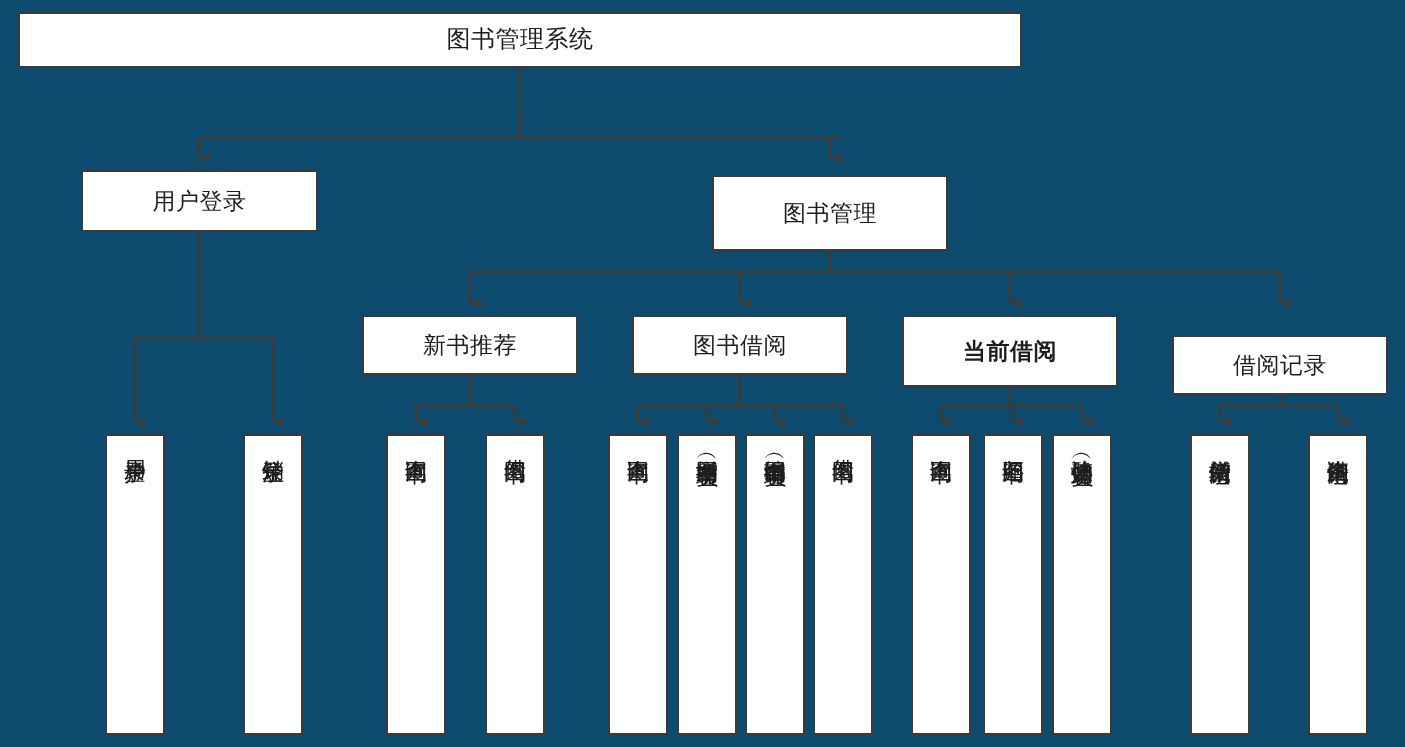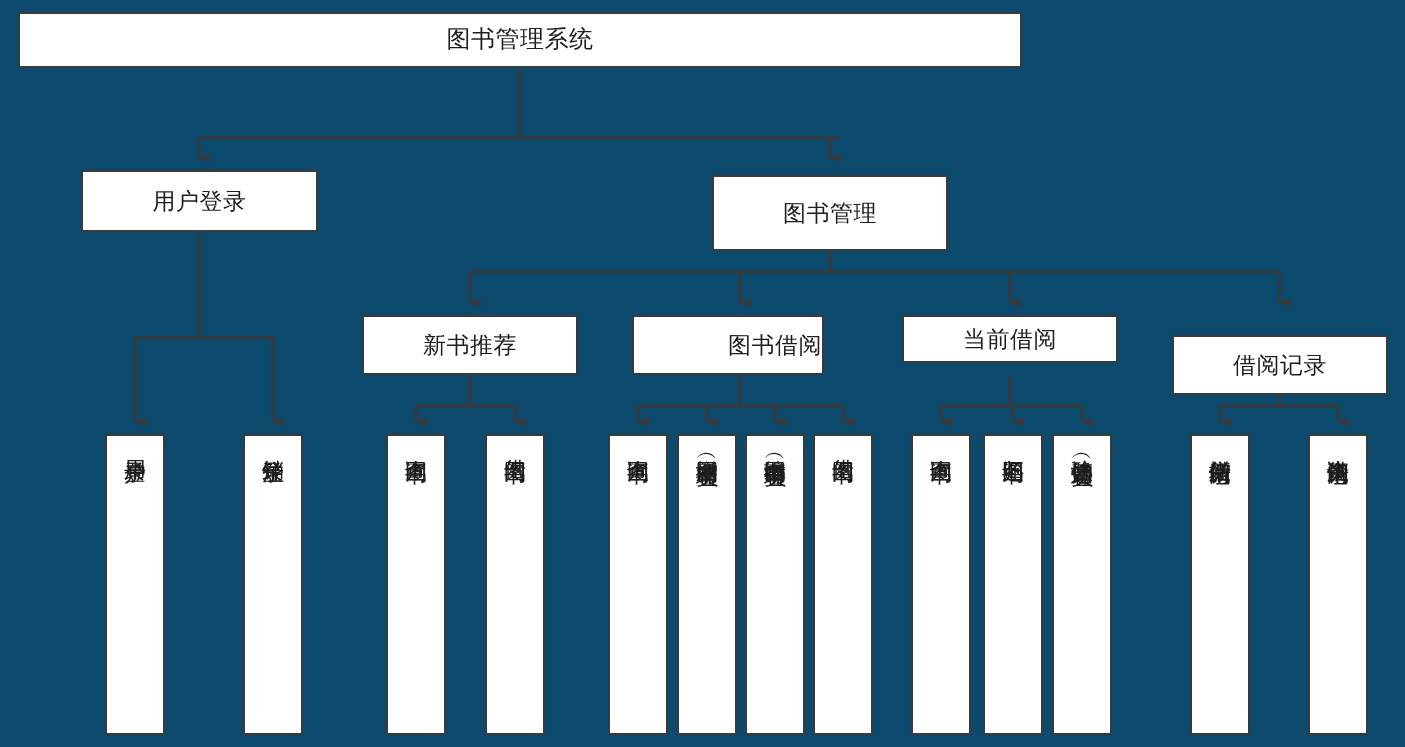--- a/index.html
+++ b/index.html
@@ -133,24 +133,24 @@
   <div class="node h" style="left:81px; top:170px; width:237px; height:62px;">
     <span class="label">用户登录</span>
   </div>
   <div class="node h" style="left:712px; top:175px; width:236px; height:76px;">
     <span class="label">图书管理</span>
   </div>
 
   <div class="node h" style="left:362px; top:315px; width:216px; height:60px;">
     <span class="label">新书推荐</span>
   </div>
-  <div class="node h" style="left:632px; top:315px; width:192px; height:60px;justify-content:flex-end;">
+  <div class="node h" style="left:632px; top:315px; width:216px; height:60px;">
     <span class="label">图书借阅</span>
   </div>
-  <div class="node h" style="left:902px; top:315px; width:216px; height:48px;">
+  <div class="node h" style="left:902px; top:315px; width:216px; height:72px;font-weight:bold;">
     <span class="label">当前借阅</span>
   </div>
   <div class="node h" style="left:1172px; top:315px; width:216px; height:60px;margin-top:20px;">
     <span class="label">借阅记录</span>
   </div>
 
   <div class="node v" style="left:105px; top:434px; width:60px; height:301px;">
     <span class="label">用户登录</span>
   </div>
   <div class="node v" style="left:243px; top:434px; width:60px; height:301px;">

